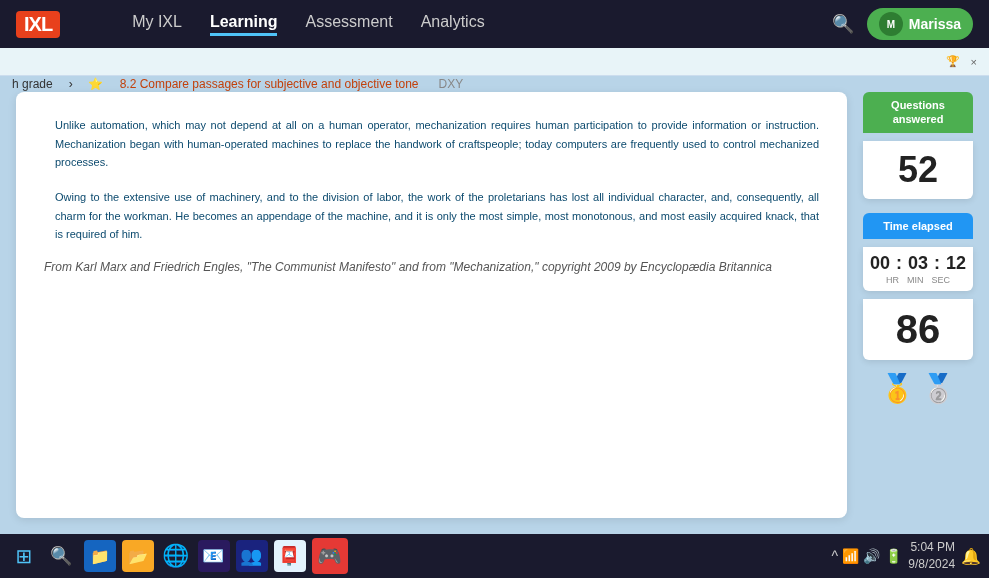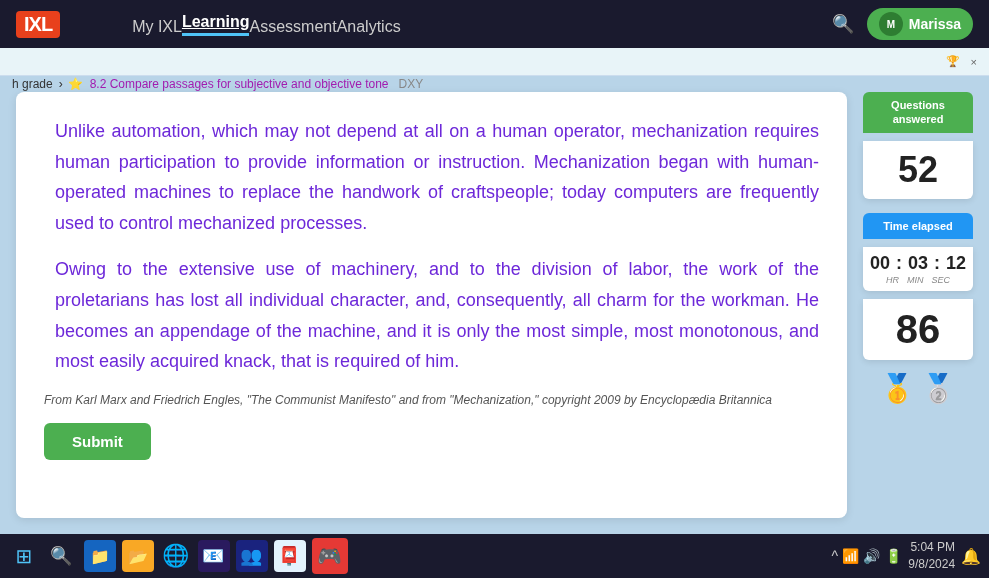--- a/index.html
+++ b/index.html
@@ -25,36 +25,36 @@
       background: #e8401c;
       color: white;
       font-weight: 900;
       font-size: 20px;
       padding: 2px 8px;
       border-radius: 4px;
       letter-spacing: -1px;
     }
     .nav-links {
       display: flex;
+      gap: 28px;
       margin-left: 40px;
       flex: 1;
-      align-items: flex-end;
+      align-items: flex-start;
     }
     .nav-link {
       color: #ccc;
       text-decoration: none;
       font-size: 16px;
       cursor: pointer;
     }
     .nav-link.active {
       color: white;
       font-weight: bold;
       border-bottom: 3px solid #4fc3f7;
       padding-bottom: 2px;
-      text-decoration: underline;
     }
     .nav-right {
       display: flex;
       align-items: center;
       gap: 12px;
     }
     .search-icon-btn {
       color: white;
       font-size: 18px;
       cursor: pointer;
@@ -91,21 +91,21 @@
       align-items: center;
       padding: 0 12px;
       font-size: 12px;
       color: #333;
       border-bottom: 1px solid #cde;
       justify-content: space-between;
     }
     .breadcrumb-left {
       display: flex;
       align-items: flex-start;
-      gap: 6px;
+      gap: 16px;
       margin-top: 44px;
     }
     .breadcrumb-notification {
       display: flex;
       align-items: center;
       gap: 6px;
       color: #555;
       font-size: 11px;
     }
 
@@ -128,23 +128,23 @@
     }
     .question-instruction {
       font-size: 15px;
       color: #333;
       margin-bottom: 18px;
     }
     .question-instruction strong {
       font-weight: 900;
     }
     .passage-text {
-      font-size: 18px;
+      font-size: 11px;
       line-height: 1.7;
-      color: #6d28d9;
+      color: #0c4a6e;
       text-align: justify;
       margin-bottom: 16px;
     }
     .passage-citation {
       font-size: 12px;
       color: #555;
       font-style: italic;
       margin-top: 8px;
     }
     .submit-btn {
@@ -216,21 +216,20 @@
       font-weight: bold;
       color: #222;
     }
     .time-labels {
       display: flex;
       justify-content: center;
       gap: 8px;
       font-size: 9px;
       color: #888;
       margin-top: 1px;
-      font-style: italic;
     }
     .smart-score-label {
       background: #f44336;
       color: white;
       font-size: 10px;
       font-weight: bold;
       text-align: center;
       border-radius: 6px 6px 0 0;
       padding: 5px 6px;
       width: 100%;
@@ -329,21 +328,21 @@
       <span>Marissa</span>
     </div>
   </div>
 </nav>
 
 <div class="breadcrumb-bar">
   <div class="breadcrumb-left">
     <span>h grade</span>
     <span>›</span>
     <span>⭐</span>
-    <span style="color:#a21caf; cursor:pointer;">
+    <span style="color:#c2410c; cursor:pointer;">
       <span>8.2 Compare passages for subjective and objective tone</span>
     </span>
     <span style="color:#888; margin-left:4px;">DXY</span>
   </div>
   <div class="breadcrumb-notification">
     <span>🏆</span>
     <span style="cursor:pointer; color:#666; margin-left:4px;">×</span>
   </div>
 </div>
 
@@ -354,21 +353,20 @@
     <div class="passage-text" style="cursor:pointer; border-left: 3px solid transparent; padding-left: 8px;">
       <span>Unlike automation, which may not depend at all on a human operator, mechanization requires human participation to provide information or instruction. Mechanization began with human-operated machines to replace the handwork of craftspeople; today computers are frequently used to control mechanized processes.</span>
     </div>
 
     <div class="passage-text" style="cursor:pointer; border-left: 3px solid transparent; padding-left: 8px; margin-top: 12px;">
       <span>Owing to the extensive use of machinery, and to the division of labor, the work of the proletarians has lost all individual character, and, consequently, all charm for the workman. He becomes an appendage of the machine, and it is only the most simple, most monotonous, and most easily acquired knack, that is required of him.</span>
     </div>
 
     <p class="passage-citation">From Karl Marx and Friedrich Engles, "The Communist Manifesto" and from "Mechanization," copyright 2009 by Encyclopædia Britannica</p>
 
-    <button class="submit-btn">Submit</button>
   </div>
 
   <div class="sidebar">
     <div class="questions-answered-label">Questions answered</div>
     <div class="questions-count">52</div>
 
     <div class="time-elapsed-label">Time elapsed</div>
     <div class="time-display">
       <div class="time-numbers">
         <span>00</span>

